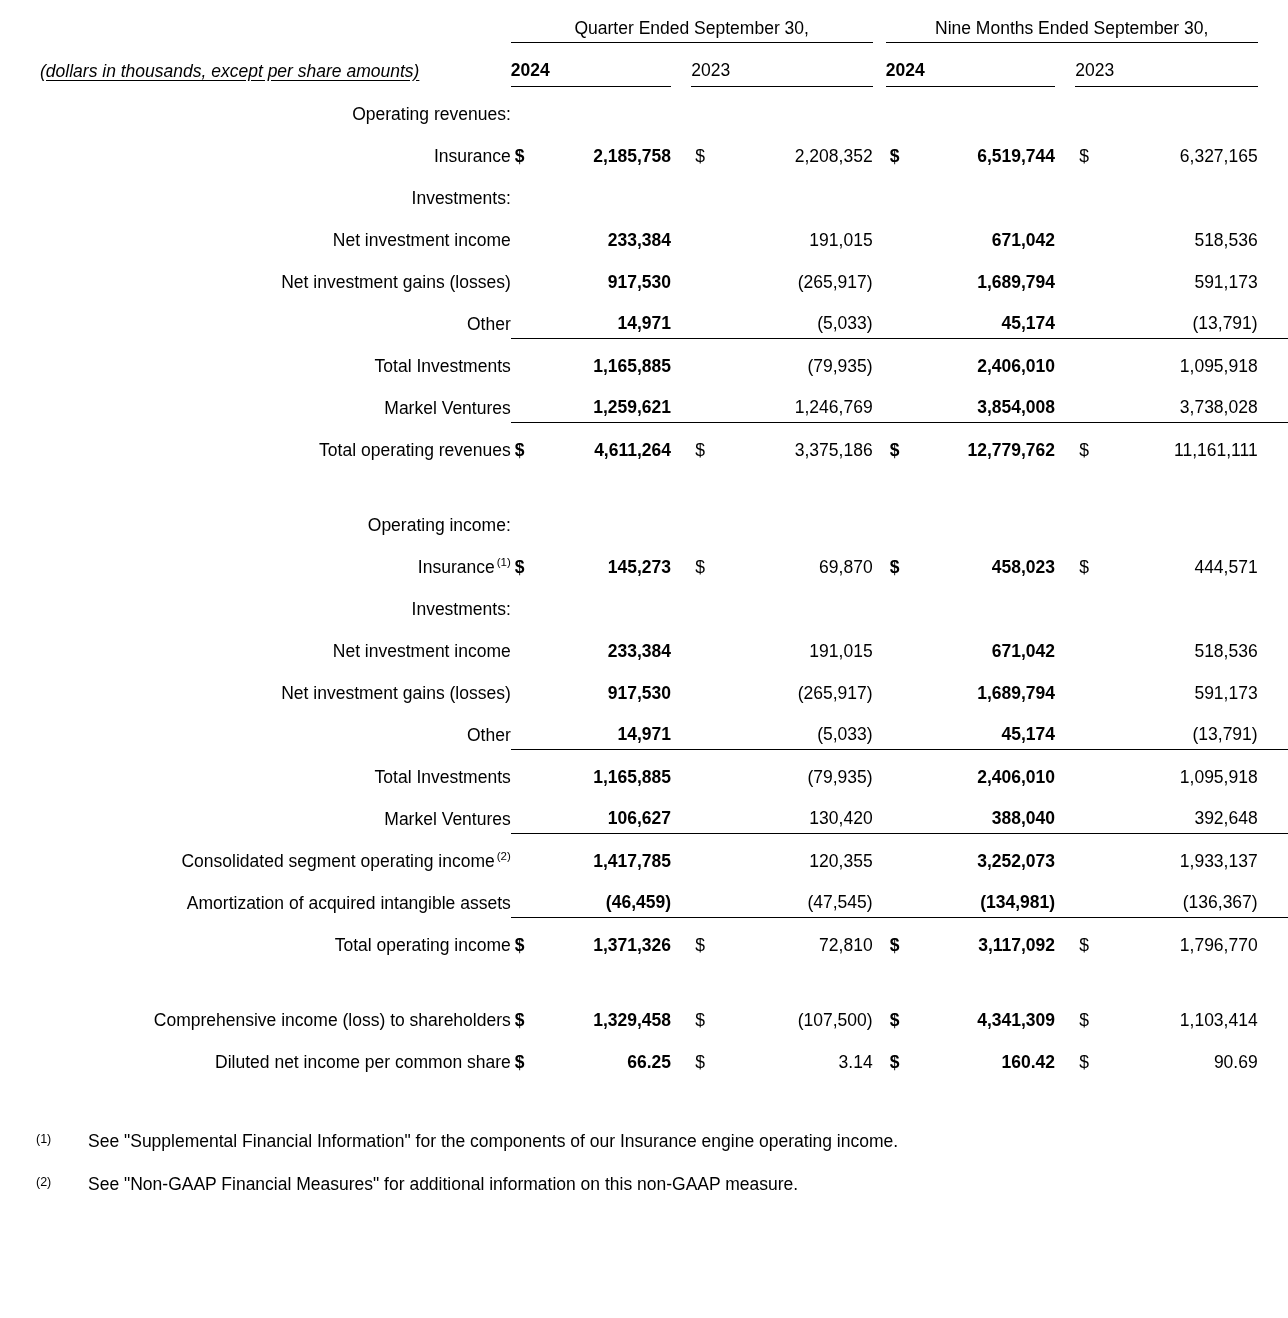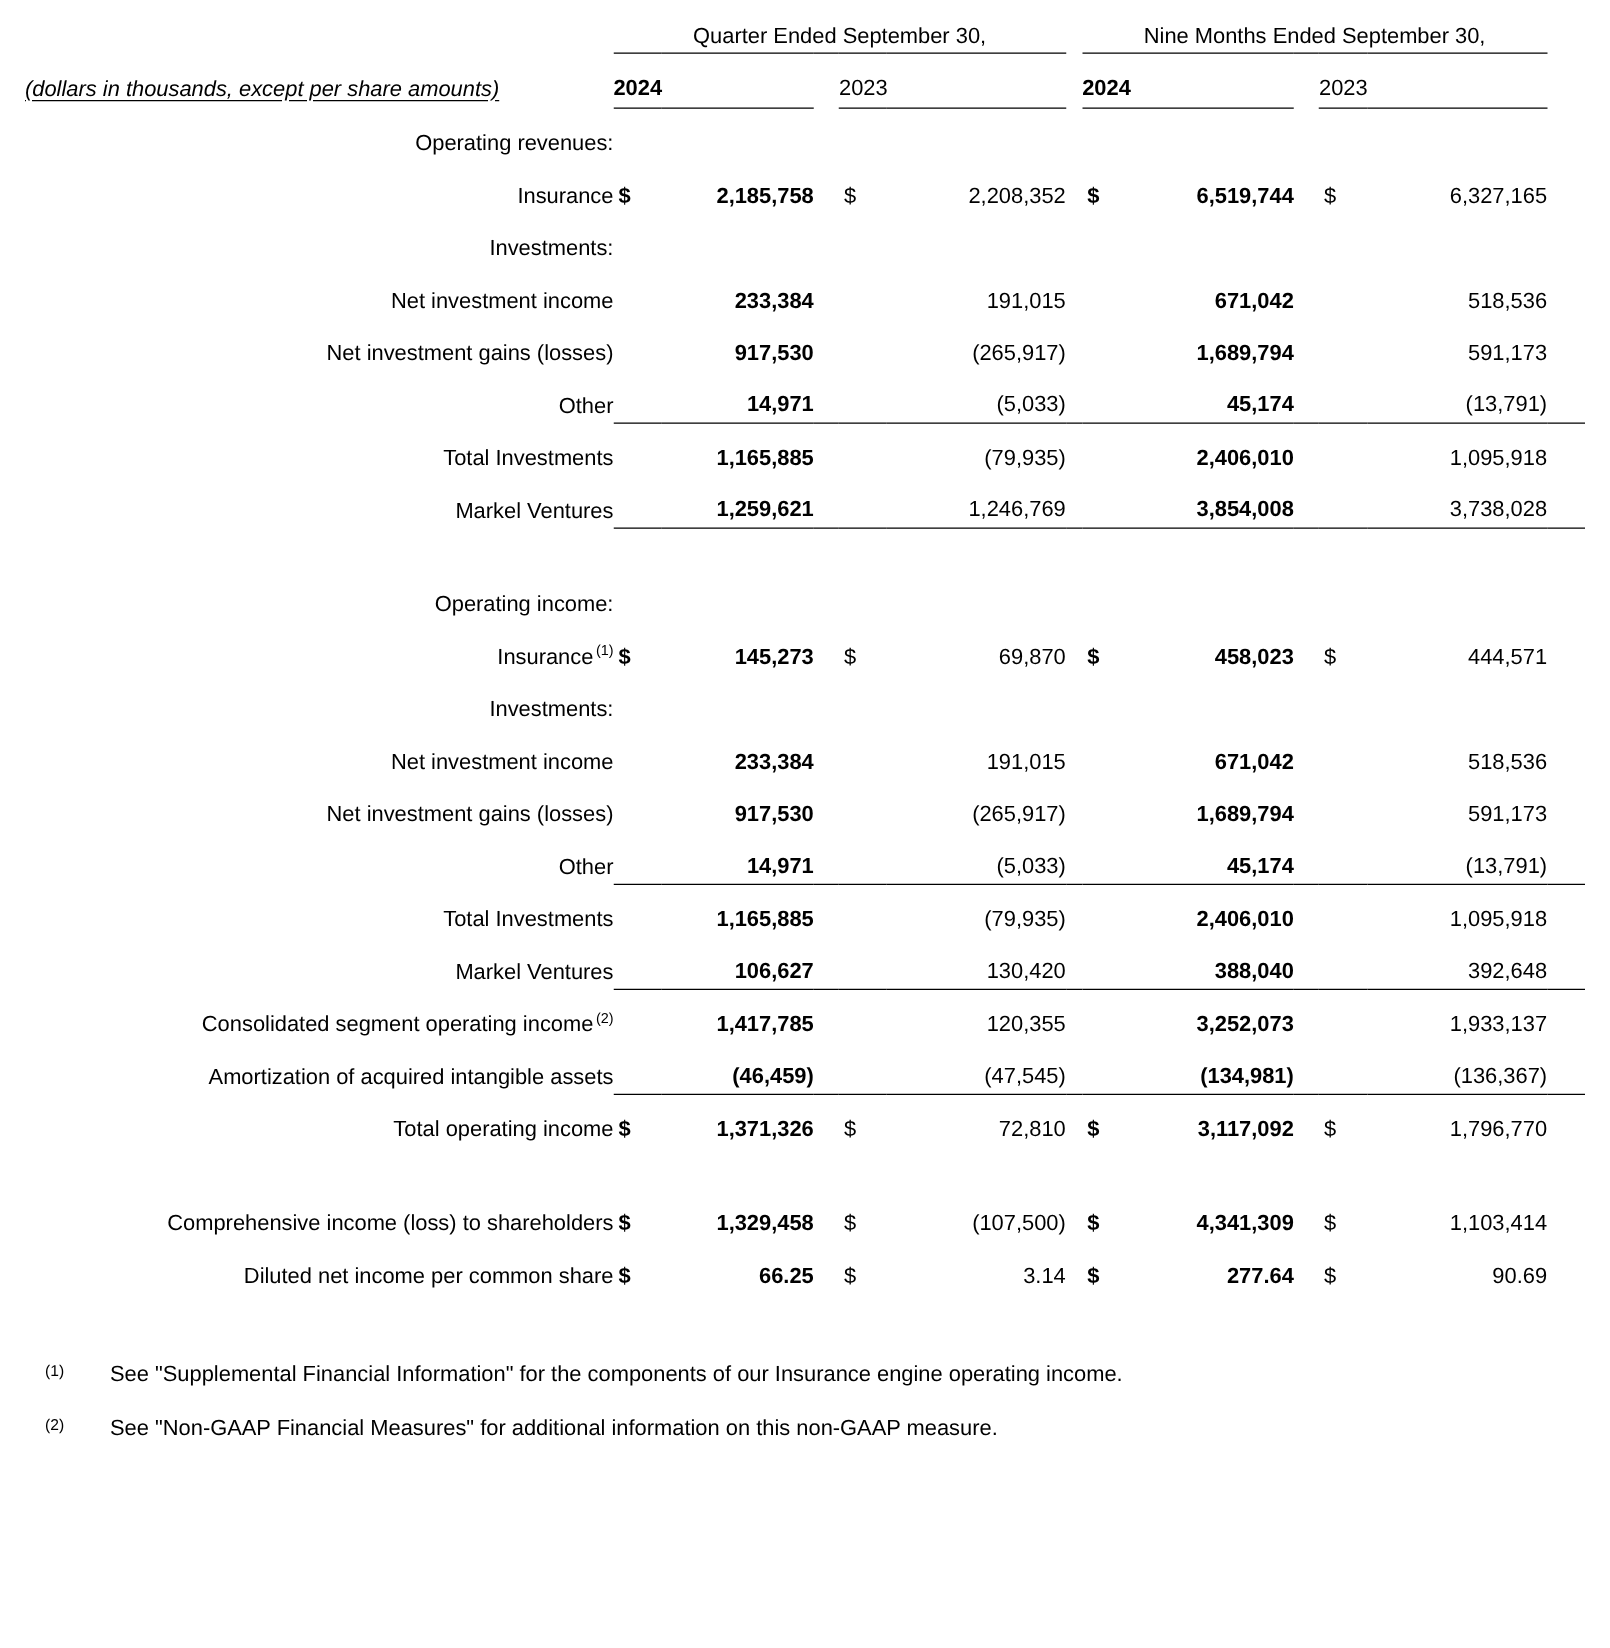--- a/index.html
+++ b/index.html
@@ -22,21 +22,21 @@
     position: relative;
     width: 1288px;
     height: 1318px;
     padding: 0;
   }
 
   table.fin {
     border-collapse: collapse;
     table-layout: fixed;
     width: 1248px;
-    margin-left: 20px;
+    margin-left: 40px;
     margin-top: 8px;
   }
 
   
   col.c-label  { width: 467px; }
   col.c-cur1   { width: 38px;  }
   col.c-val1   { width: 121px; }
   col.c-gap1   { width: 20px;  }
   col.c-cur2   { width: 38px;  }
   col.c-val2   { width: 142px; }
@@ -249,20 +249,35 @@
           <td class="cur rule-bot"></td>
           <td class="val rule-bot">1,246,769</td>
           <td class="rule-bot"></td>
           <td class="cur b rule-bot"></td>
           <td class="val b rule-bot">3,854,008</td>
           <td class="rule-bot"></td>
           <td class="cur rule-bot"></td>
           <td class="val rule-bot">3,738,028</td>
           <td class="rule-bot"></td>
         </tr>
+        <tr class="r-data">
+          <td class="lbl"><span>Total operating revenues</span></td>
+          <td class="cur b">$</td>
+          <td class="val b">4,611,264</td>
+          <td class=""></td>
+          <td class="cur">$</td>
+          <td class="val">3,375,186</td>
+          <td class=""></td>
+          <td class="cur b">$</td>
+          <td class="val b">12,779,762</td>
+          <td class=""></td>
+          <td class="cur">$</td>
+          <td class="val">11,161,111</td>
+          <td class=""></td>
+        </tr>
         <tr class="r-spacer">
           <td colspan="13"></td>
         </tr>
         <tr class="r-data">
           <td class="lbl"><span>Operating income:</span></td>
           <td colspan="12"></td>
         </tr>
         <tr class="r-data">
           <td class="lbl"><span>Insurance</span><sup class="fn">(1)</sup></td>
           <td class="cur b">$</td>
@@ -422,21 +437,21 @@
         </tr>
         <tr class="r-data">
           <td class="lbl"><span>Diluted net income per common share</span></td>
           <td class="cur b">$</td>
           <td class="val b">66.25</td>
           <td class=""></td>
           <td class="cur">$</td>
           <td class="val">3.14</td>
           <td class=""></td>
           <td class="cur b">$</td>
-          <td class="val b">277.64</td>
+          <td class="val b">160.42</td>
           <td class=""></td>
           <td class="cur">$</td>
           <td class="val">90.69</td>
           <td class=""></td>
         </tr>
         <tr class="r-spacer">
           <td colspan="13"></td>
         </tr>
       </tbody>
   </table>

